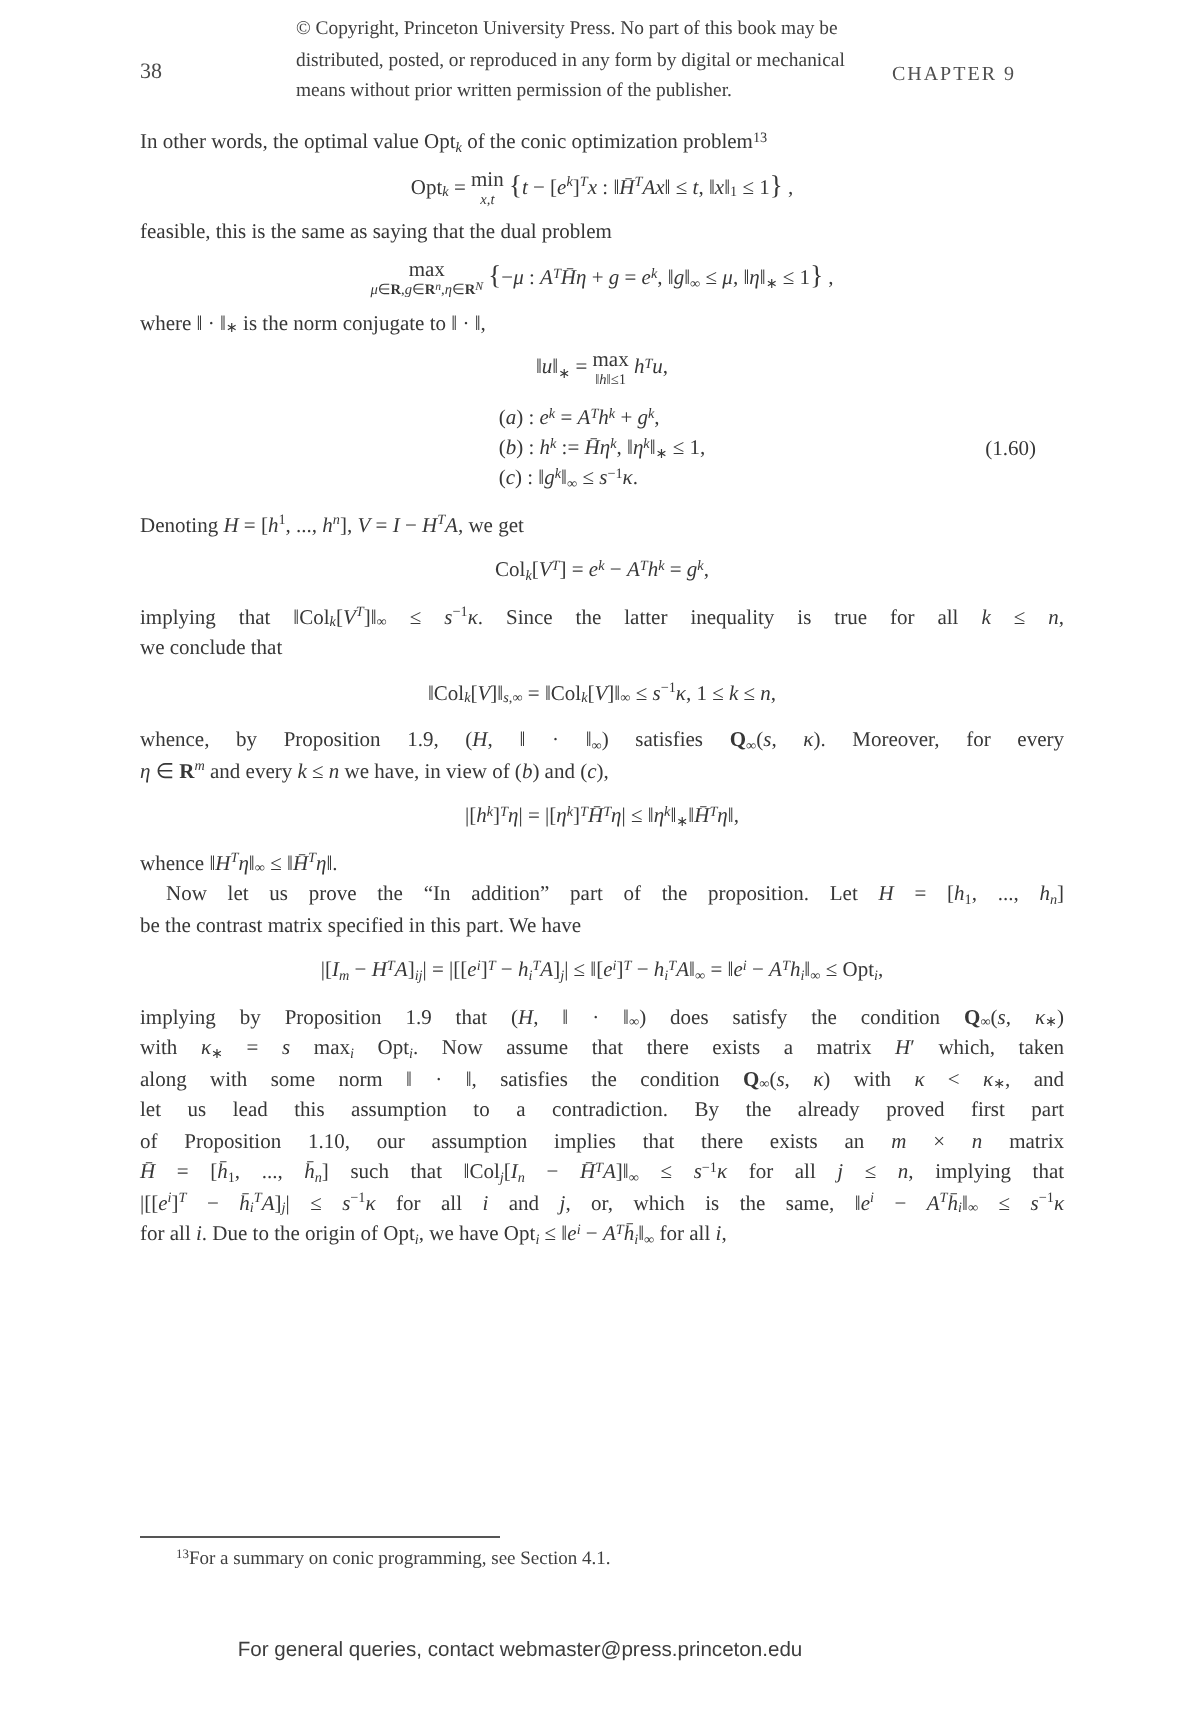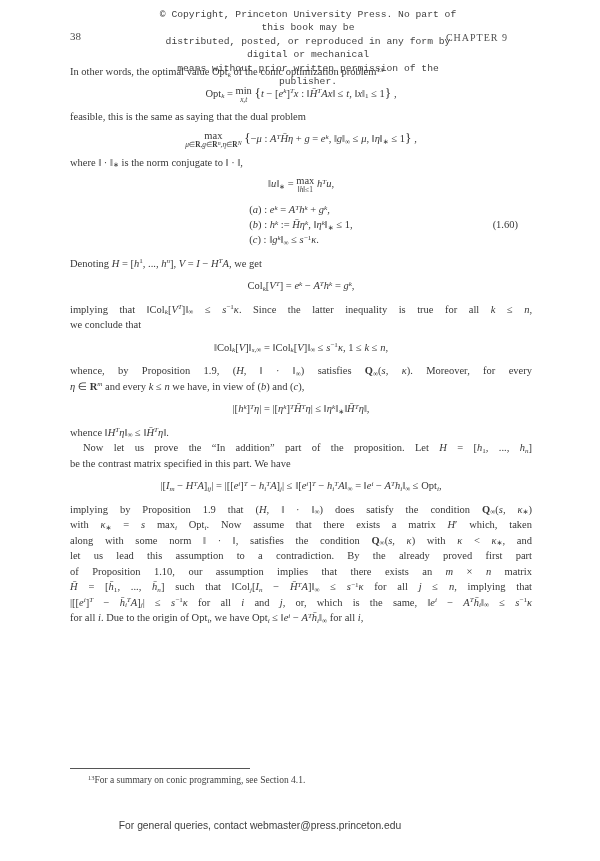--- a/index.html
+++ b/index.html
@@ -1,22 +1,22 @@
 <!DOCTYPE html>
 <html><head>
 <meta charset="utf-8">
 <style>
   html,body{margin:0;padding:0;background:#ffffff;}
   .page{position:relative;width:600px;height:861px;background:#ffffff;overflow:hidden;
         font-family:"Liberation Serif",serif;color:#3a3a3a;}
 
   
   .copyright{position:absolute;left:148px;top:8px;width:320px;
-             font-family:Liberation Mono, monospace;font-size:9.7px;line-height:13.4px;
-             color:#3f3f3f;text-align:center;}
+             font-family:Liberation Serif, serif;font-size:9.7px;line-height:13.4px;
+             color:#3f3f3f;text-align:left;}
   .pagenum{position:absolute;left:70px;top:30px;font-size:11px;color:#4a4a4a;}
   .chapter{position:absolute;right:92px;top:32px;font-size:10px;letter-spacing:1px;color:#4f4f4f;}
 
   
   .bodycol{position:absolute;left:70px;top:64px;width:462px;
            font-size:10.5px;line-height:15.5px;color:#373737;}
   .ln{min-height:15.5px;}
   .ln.j{text-align:justify;text-align-last:justify;}
   .ln.ind{text-indent:13px;}
   .para{margin:0;}

